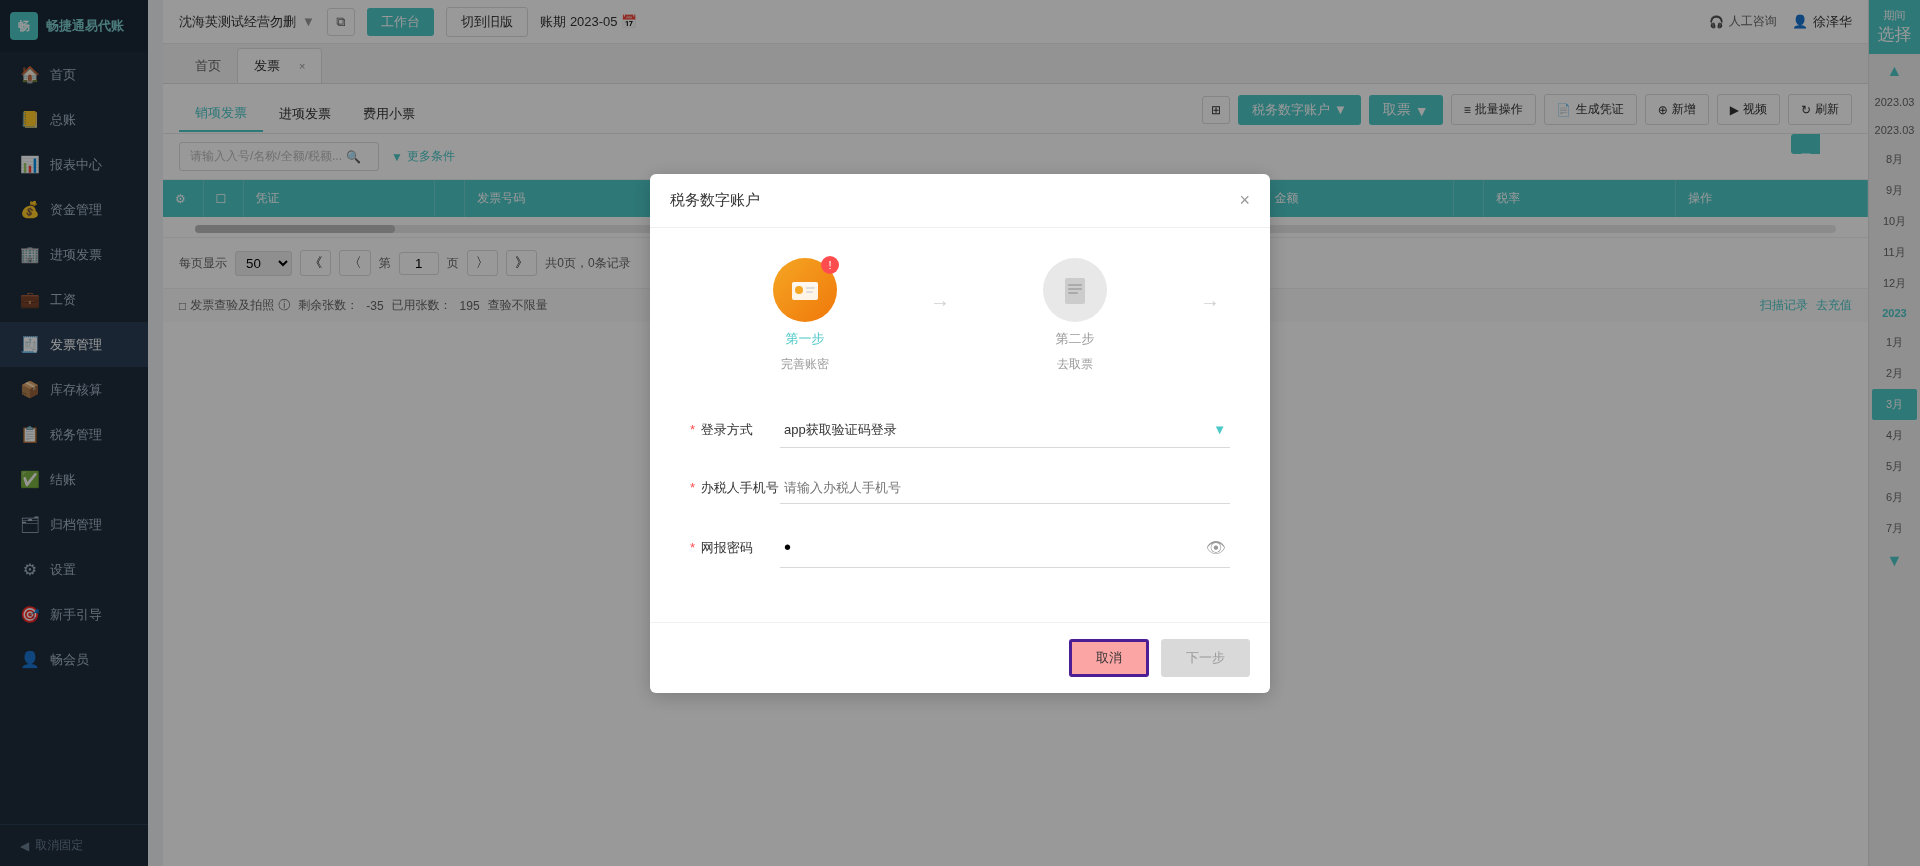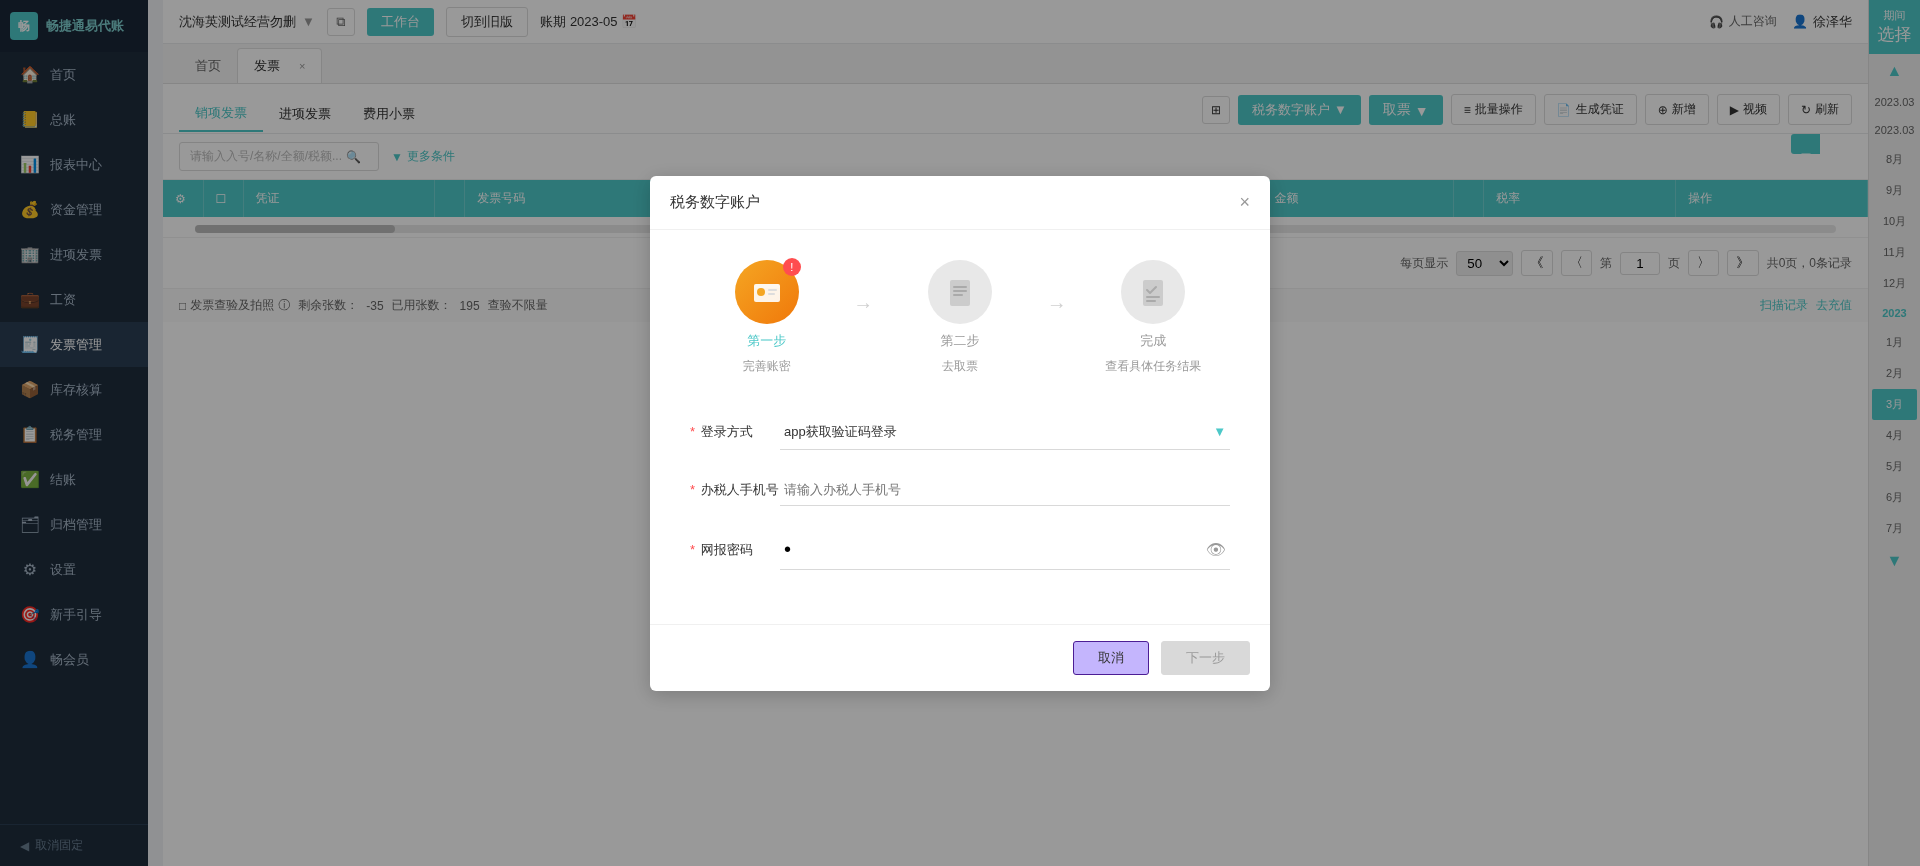--- a/index.html
+++ b/index.html
@@ -55,21 +55,21 @@
     .fetch-btn { padding: 6px 14px; background: #4dc8c8; color: white; border: none; border-radius: 3px; cursor: pointer; font-size: 14px; display: flex; align-items: flex-end; gap: 4px; }
     .action-btn { padding: 6px 12px; background: white; color: #333; border: 1px solid #ddd; border-radius: 3px; cursor: pointer; font-size: 12px; display: flex; align-items: center; gap: 4px; }
     .grid-btn { padding: 6px 8px; background: white; color: #333; border: 1px solid #ddd; border-radius: 3px; cursor: pointer; font-size: 12px; }
 
     
     .table-container { overflow: auto; }
     .data-table { width: 100%; border-collapse: collapse; }
     .data-table th { background: #4dc8c8; color: white; padding: 10px 12px; font-size: 12px; font-weight: normal; text-align: left; border-right: 1px solid rgba(255,255,255,0.2); }
 
     
-    .pagination { display: flex; align-items: center; padding: 12px 16px; justify-content: flex-end; gap: 8px; font-size: 12px; color: #666; border-top: 1px solid #f0f0f0; }
+    .pagination { display: flex; align-items: center; padding: 12px 16px; gap: 8px; font-size: 12px; color: #666; border-top: 1px solid #f0f0f0; }
     .page-size-select { border: 1px solid #ddd; border-radius: 3px; padding: 3px 6px; }
     .page-nav-btn { padding: 3px 8px; border: 1px solid #ddd; border-radius: 3px; cursor: pointer; background: white; }
 
     
     .page-footer { padding: 8px 16px; display: flex; align-items: center; gap: 8px; font-size: 12px; color: #666; border-top: 1px solid #f0f0f0; background: #fafafa; }
     .footer-link { color: #4dc8c8; cursor: pointer; }
 
     
     .right-sidebar { width: 48px; background: #f0f0f0; border-left: 1px solid #e0e0e0; display: flex; flex-direction: column; align-items: center; font-size: 11px; color: #666; }
     .right-sidebar-title { background: #4dc8c8; color: white; writing-mode: horizontal-tb; padding: 8px 4px; font-size: 11px; width: 100%; text-align: center; }
@@ -97,21 +97,21 @@
     .step-badge { position: absolute; top: -2px; right: -2px; width: 18px; height: 18px; background: #ff4d4f; border-radius: 50%; display: flex; align-items: center; justify-content: center; color: white; font-size: 11px; }
 
     
     .form-field { display: flex; align-items: center; margin-bottom: 24px; }
     .form-label { width: 90px; font-size: 13px; color: #333; flex-shrink: 0; }
     .form-required { color: #ff4d4f; margin-right: 2px; }
     .form-select { flex: 1; border: none; border-bottom: 1px solid #d9d9d9; padding: 8px 4px; font-size: 13px; color: #333; display: flex; align-items: center; justify-content: space-between; cursor: pointer; }
 
     
     .dialog-footer { padding: 16px 20px; display: flex; justify-content: flex-end; gap: 12px; border-top: 1px solid #f0f0f0; }
-    .btn-cancel { padding: 7px 24px; background: #c4b5fd; border: 1px solid #4c1d95; border-radius: 3px; cursor: pointer; font-size: 13px; color: #333; }
+    .btn-cancel { padding: 7px 24px; background: #fca5a5; border: 3px solid #4c1d95; border-radius: 3px; cursor: pointer; font-size: 13px; color: #333; }
     .btn-next { padding: 7px 24px; background: #d9d9d9; border: 1px solid #d9d9d9; border-radius: 3px; cursor: pointer; font-size: 13px; color: #999; }
 
     
     .open-period-btn { position: absolute; right: 0; top: 100px; background: #4dc8c8; color: white; writing-mode: vertical-rl; padding: 10px 6px; font-size: 12px; cursor: pointer; border-radius: 3px 0 0 3px; }
 
     .scroll-bar-area { background: #e8e8e8; height: 8px; margin: 0 16px; border-radius: 4px; }
     .scroll-bar-thumb { background: #bbb; height: 8px; width: 200px; border-radius: 4px; }
   </style>
 </head>
 <body>
@@ -416,32 +416,20 @@
               <rect x="9" y="14" width="14" height="2" rx="1" fill="#aaa"></rect>
               <rect x="9" y="18" width="10" height="2" rx="1" fill="#aaa"></rect>
             </svg>
           </div>
           <span class="step-label-inactive">第二步</span>
           <span class="step-desc">去取票</span>
         </div>
 
         <span class="step-arrow">→</span>
 
-        <div class="step">
-          <div class="step-icon-wrap" style="background:#e8e8e8;">
-            <svg width="32" height="32" viewBox="0 0 32 32" fill="none">
-              <rect x="6" y="4" width="20" height="26" rx="2" fill="#ccc"></rect>
-              <path d="M10 14l3 3 6-6" stroke="#aaa" stroke-width="2" stroke-linecap="round" stroke-linejoin="round"></path>
-              <rect x="9" y="20" width="14" height="2" rx="1" fill="#aaa"></rect>
-              <rect x="9" y="24" width="10" height="2" rx="1" fill="#aaa"></rect>
-            </svg>
-          </div>
-          <span class="step-label-inactive">完成</span>
-          <span class="step-desc">查看具体任务结果</span>
-        </div>
       </div>
 
       <div class="form-field">
         <div class="form-label">
           <span class="form-required">*</span>
           <span>登录方式</span>
         </div>
         <div class="form-select" style="border: none; border-bottom: 1px solid #d9d9d9; padding: 8px 4px; display:flex; align-items:center; justify-content:space-between; cursor:pointer; flex:1;">
           <span>app获取验证码登录</span>
           <span style="color:#4dc8c8;">▼</span>

